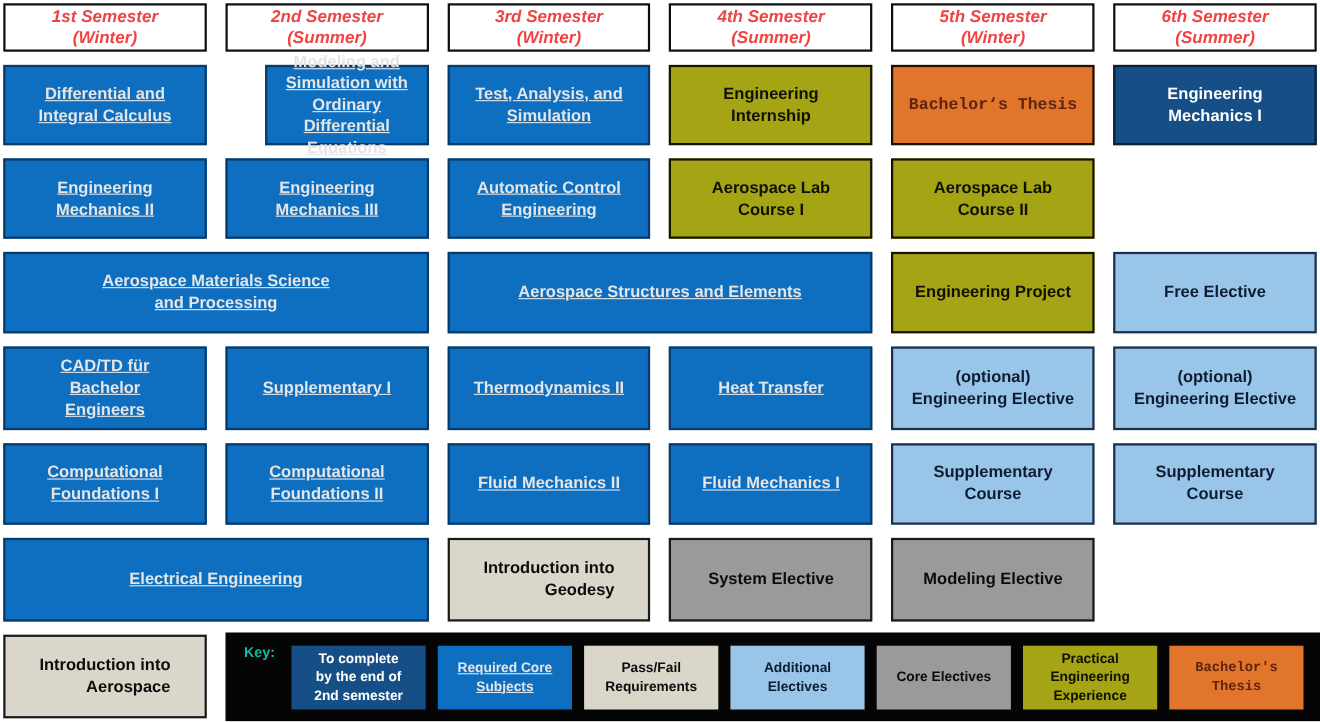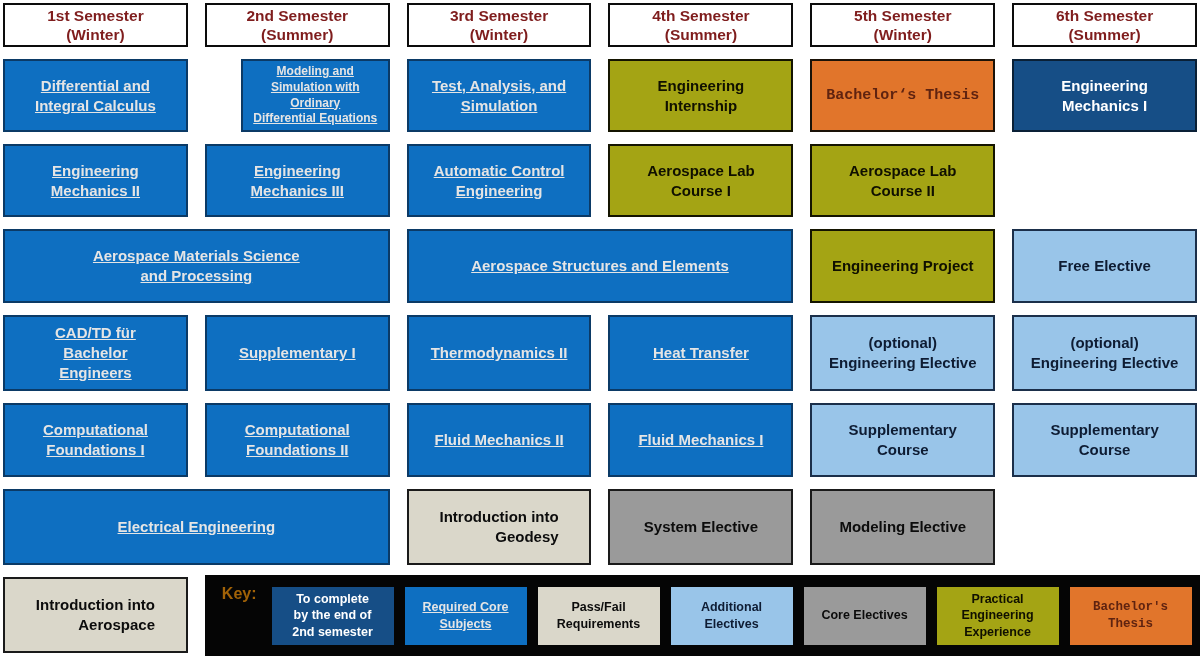--- a/index.html
+++ b/index.html
@@ -20,45 +20,45 @@
     box-sizing:border-box;
     display:flex;align-items:center;justify-content:center;
     text-align:center;
     white-space:pre-line;
     font-weight:700;
     font-size:15px;
     line-height:1.32;
     padding:4px 8px;
   }
   .header{
-    background:#fff;color:#7f1d1d;
+    background:#fff;color:#ef4444;
     border:2px solid #0c0c0c;
-    font-size:15.5px;line-height:1.25;
+    font-size:15.5px;line-height:1.25;font-style:italic;
   }
   .navy{background:var(--navy);color:#fff;border:2px solid var(--navy_border);}
   .blue{background:var(--blue);color:#e5e5e5;border:2px solid var(--blue_border);text-decoration:underline;}
   .olive{background:var(--olive);color:#101000;border:2px solid #141400;}
   .orange{background:var(--orange);color:var(--orange_text);border:2px solid #1a1208;font-family:Liberation Mono, monospace;}
   .lightblue{background:var(--lightblue);color:#0e1c33;border:2px solid #1b2f4a;}
   .gray{background:var(--gray);color:#0c0c0c;border:2px solid #1a1a1a;}
   .beige{background:var(--beige);color:#0c0c0c;border:2px solid #1a1a1a;text-align:right;}
   .span2{grid-column:span 2;}
-  .small{font-size:12px;line-height:1.3;margin-left:36px;}
+  .small{font-size:15px;line-height:1.3;margin-left:36px;}
   .intro-aerospace{grid-column:1;grid-row:8;}
   .keyband{
     grid-column:2 / 7;grid-row:8;
     margin:-2px -3px -3px 0;
     background:var(--key_bg);
     display:flex;align-items:center;
     box-sizing:border-box;
     padding:0 6px 0 17px;
     gap:11px;
   }
   .keylabel{
-    color:#a16207;font-weight:700;font-size:16px;
+    color:#14b8a6;font-weight:700;font-size:13px;
     align-self:flex-start;margin-top:10px;margin-right:4px;text-align:center;
   }
   .swatch{
     box-sizing:border-box;
     width:122px;height:58px;flex:none;
     display:flex;align-items:center;justify-content:center;
     text-align:center;white-space:pre-line;
     font-weight:700;font-size:12.5px;line-height:1.3;
   }
   .swatch.navy,.swatch.blue{border:none;}

